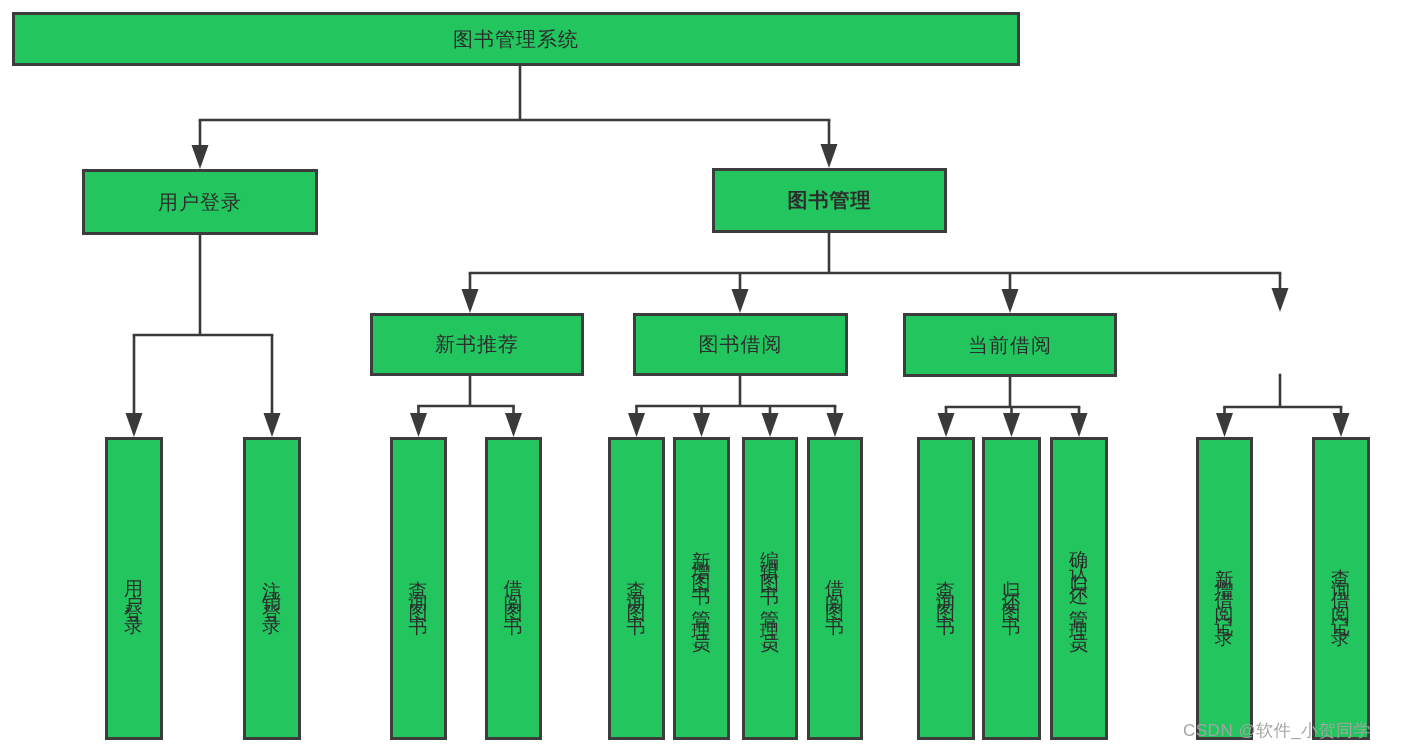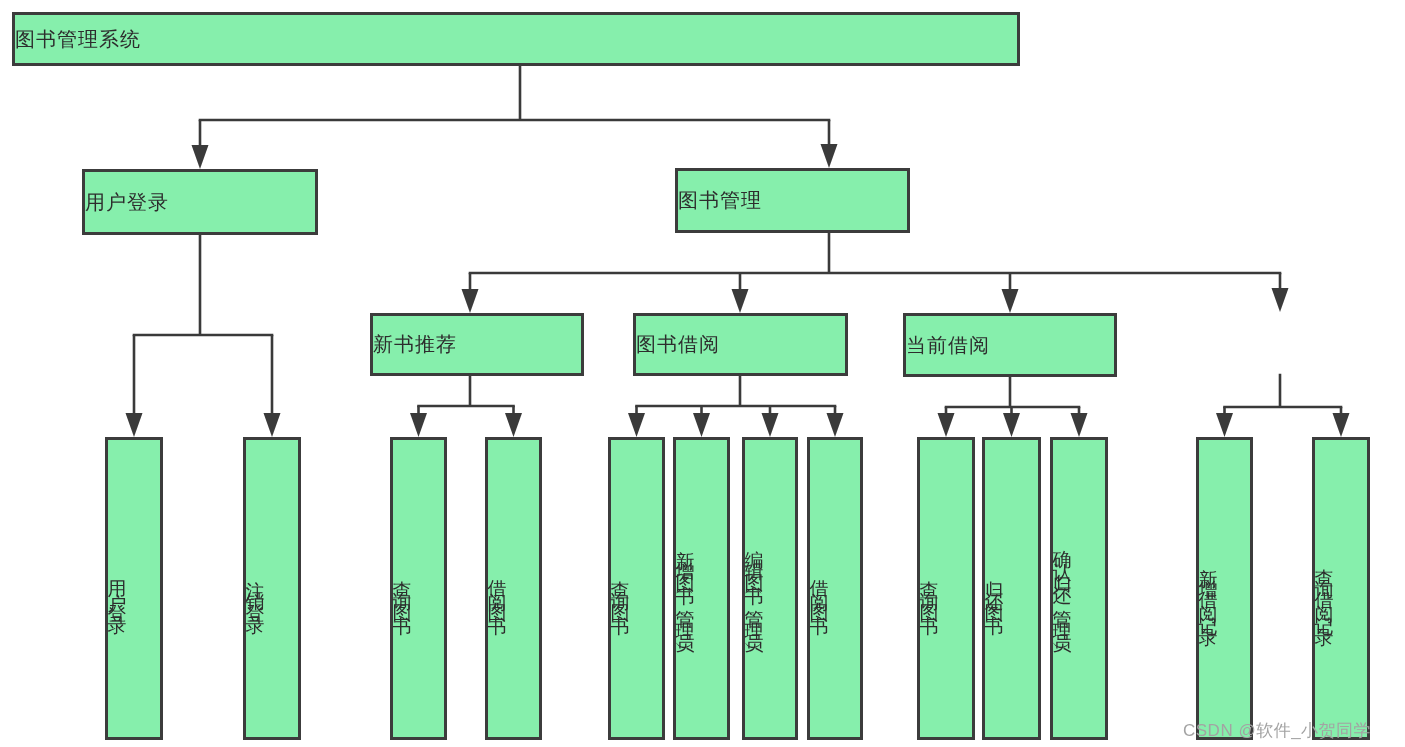--- a/index.html
+++ b/index.html
@@ -2,22 +2,22 @@
 <html><head>
 <meta charset="utf-8">
 <style>
   html,body { margin:0; padding:0; background:#ffffff; }
   #stage {
     position:relative; width:1405px; height:747px; background:#ffffff;
     font-family:"Liberation Sans", sans-serif; overflow:hidden;
   }
   #wires { position:absolute; left:0; top:0; width:1405px; height:747px; }
   .box {
-    position:absolute; box-sizing:border-box; background:#86efac;
-    border:3px solid #3c3c3c; display:flex; align-items:center; 
+    position:absolute; box-sizing:border-box; background:#22c55e;
+    border:3px solid #3c3c3c; display:flex; align-items:center; justify-content:center;
     color:#2d2d2d;
   }
   .box.h span { font-size:20px; letter-spacing:1px; white-space:nowrap; }
   .box.v span {
     writing-mode:vertical-rl; text-orientation:mixed;
     font-size:19px; letter-spacing:12px; line-height:1;
   }
   #watermark {
     position:absolute; left:1183px; top:719px; font-size:17px;
     color:#a3a3a3; letter-spacing:0.5px; white-space:nowrap; z-index:5;
@@ -66,21 +66,21 @@
     </g>
   </svg>
 
   <div class="box h" style="left:12px; top:12px; width:1008px; height:54px;">
     <span>图书管理系统</span>
   </div>
 
   <div class="box h" style="left:82px; top:169px; width:236px; height:66px;">
     <span>用户登录</span>
   </div>
-  <div class="box h" style="left:675px; top:168px; width:235px; height:65px;">
+  <div class="box h" style="left:712px; top:168px; width:235px; height:65px;font-weight:bold;">
     <span>图书管理</span>
   </div>
 
   <div class="box h" style="left:370px; top:313px; width:214px; height:63px;">
     <span>新书推荐</span>
   </div>
   <div class="box h" style="left:903px; top:313px; width:214px; height:64px;">
     <span>当前借阅</span>
   </div>
   <div class="box h" style="left:633px; top:313px; width:215px; height:63px;">

